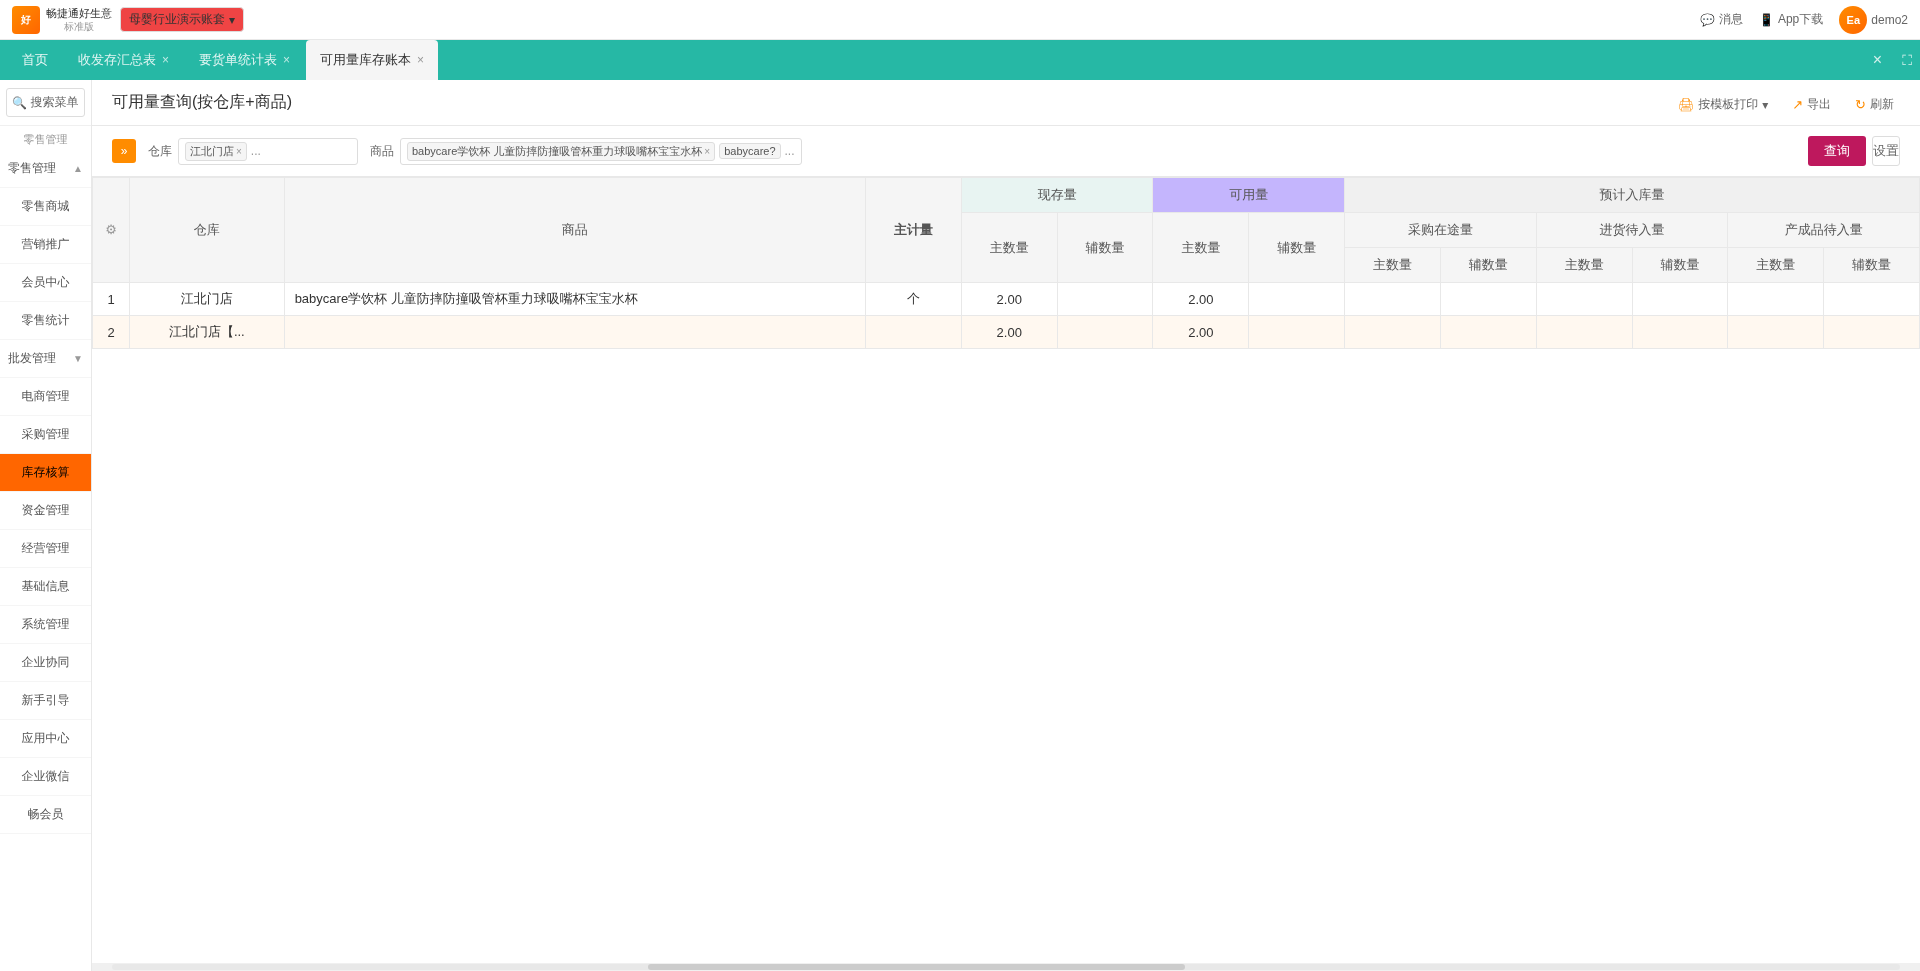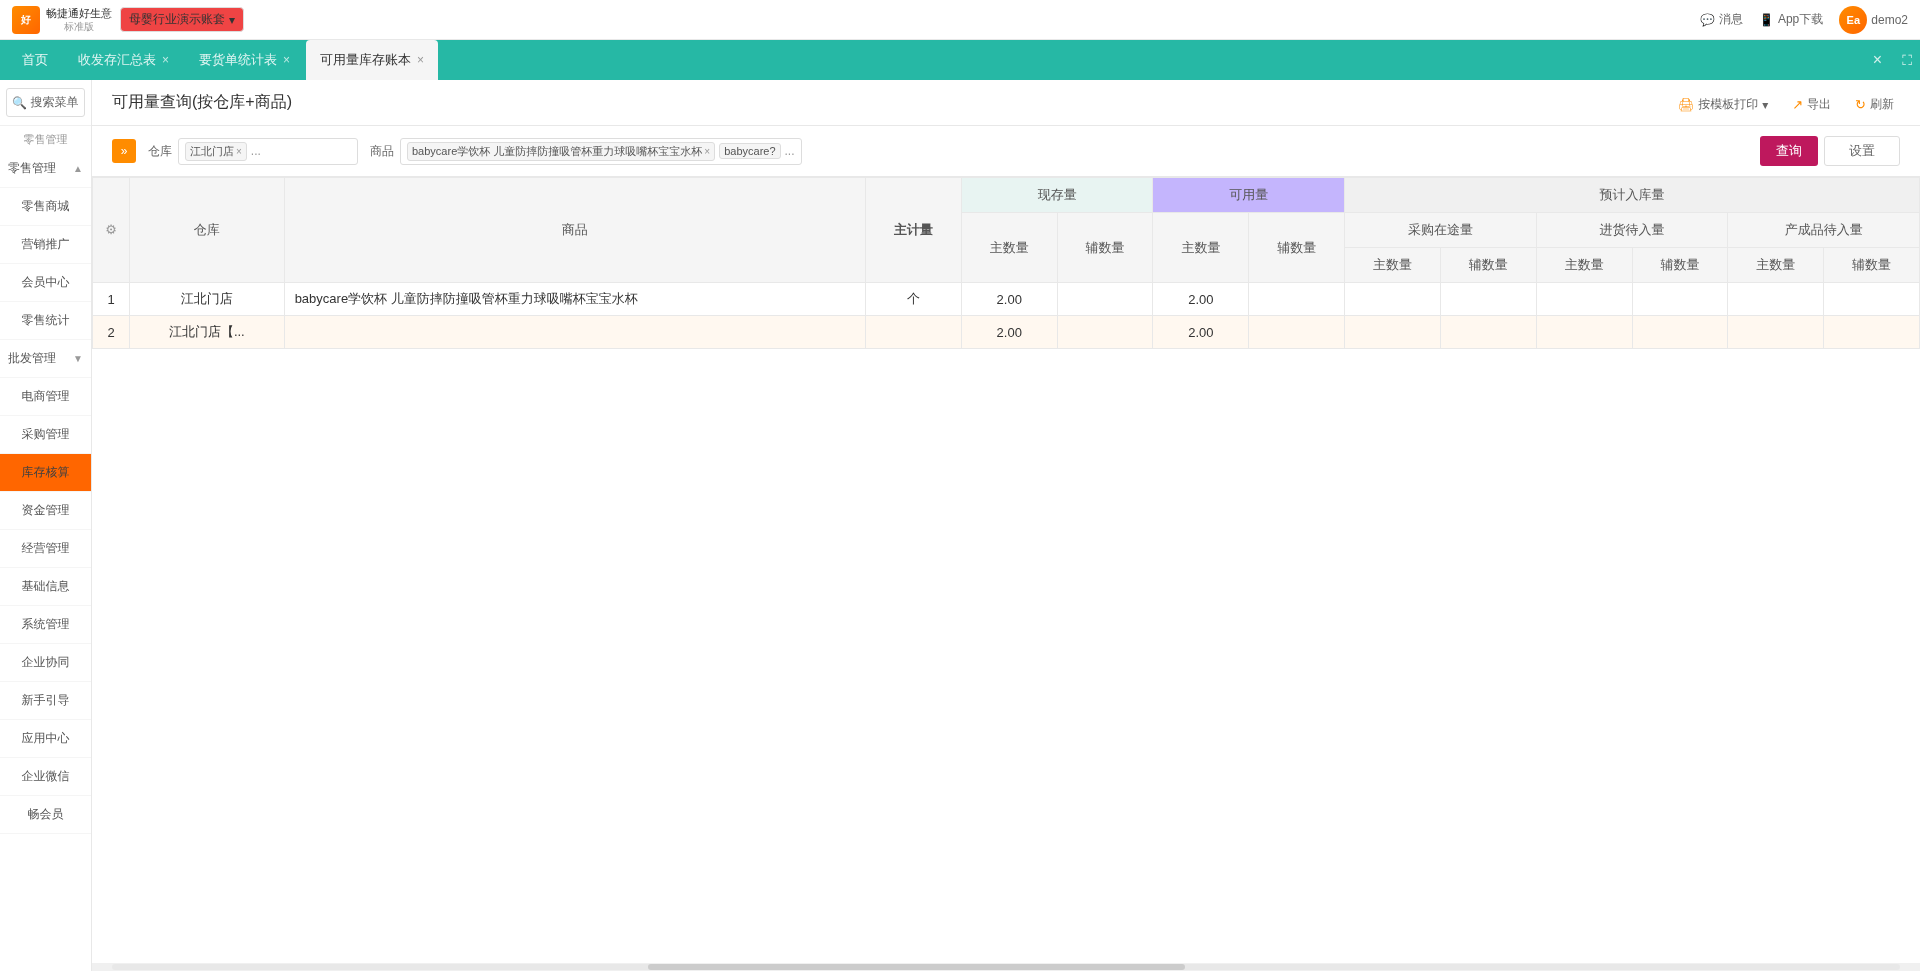--- a/index.html
+++ b/index.html
@@ -185,21 +185,21 @@
       text-align: center;
       font-size: 12px;
       color: #555;
       cursor: pointer;
       border-bottom: 1px solid #f5f5f5;
       display: flex;
       flex-direction: column;
       align-items: center;
       gap: 3px;
     }
-    .sidebar-item.active { background: #ff6600; color: #404040; }
+    .sidebar-item.active { background: #ff6600; color: #000000; }
     .sidebar-item.with-arrow {
       flex-direction: row;
       justify-content: space-between;
       padding: 10px 8px;
     }
     .sidebar-item .item-text { font-size: 12px; }
     .sidebar-item .arrow { font-size: 10px; color: #999; }
 
     
     .content-area {
@@ -306,21 +306,21 @@
       border-radius: 3px;
       padding: 5px 16px;
       font-size: 13px;
       cursor: pointer;
     }
     .btn-settings {
       background: #fff;
       color: #666;
       border: 1px solid #ddd;
       border-radius: 3px;
-      padding: 5px 24px;
+      padding: 5px 0;
       font-size: 13px;
       cursor: pointer;
     }
 
     
     .table-wrapper {
       background: #fff;
       margin: 0;
       overflow: auto;
       flex: 1;

